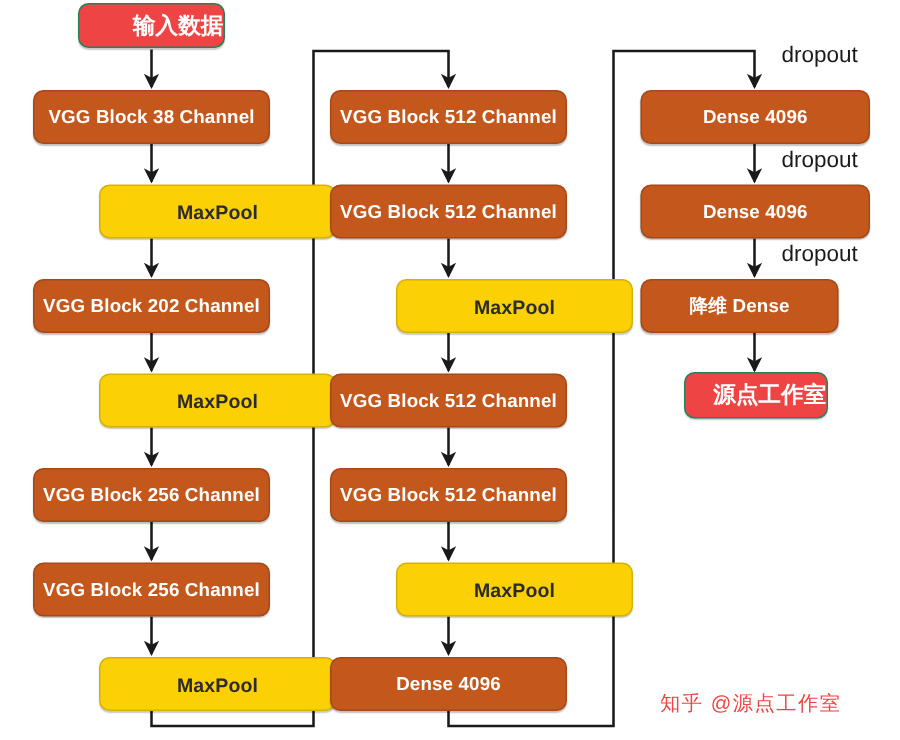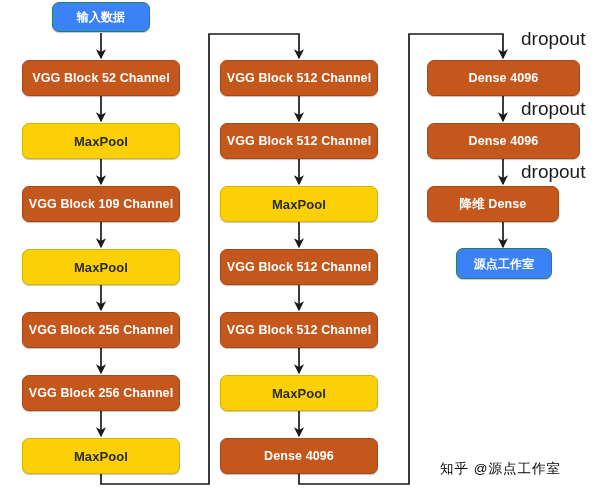--- a/index.html
+++ b/index.html
@@ -34,47 +34,49 @@
     color: #ffffff;
     font-size: 12.5px;
     box-shadow: 0 1px 1px rgba(0,0,0,0.25);
   }
   .node.yellow {
     background: #fbd004;
     border: 1px solid #d8b200;
     color: #2b2b2b;
     font-size: 13px;
     box-shadow: 0 1px 1px rgba(0,0,0,0.22);
+    margin-left: 44px;
   }
   .node.green {
-    background: #3b82f6;
+    background: #ef4444;
     border: 1px solid #25805c;
     color: #ffffff;
-    font-size: 12px;
+    font-size: 15px;
     box-shadow: 0 1px 1px rgba(0,0,0,0.22);
+    justify-content: flex-end;
   }
   .edge-svg {
     position: absolute;
     left: 0;
     top: 0;
     width: 600px;
     height: 493px;
     pointer-events: none;
   }
   .side-label {
     position: absolute;
-    font-size: 19px;
+    font-size: 15px;
     color: #1a1a1a;
     white-space: nowrap;
     font-family: "Liberation Sans", sans-serif;
   }
   .watermark {
     position: absolute;
     font-size: 13.5px;
-    color: #000000;
+    color: #ef4444;
     white-space: nowrap;
     letter-spacing: 1px;
     font-family: "Liberation Sans", sans-serif;
   }
 </style>
 </head>
 <body>
 
 <div id="canvas">
 
@@ -109,29 +111,29 @@
       <line x1="503" y1="159" x2="503" y2="184" marker-end="url(#arrow)"></line>
       <line x1="503" y1="222" x2="503" y2="247" marker-end="url(#arrow)"></line>
     </g>
   </svg>
 
   <div class="node green" style="left:52px; top:2px; width:98px; height:30px;">
     <span>输入数据</span>
   </div>
 
   <div class="node orange" style="left:22px; top:60px; width:158px; height:36px;">
-    <span>VGG Block 52 Channel</span>
+    <span>VGG Block 38 Channel</span>
   </div>
 
   <div class="node yellow" style="left:22px; top:123px; width:158px; height:36px;">
     <span>MaxPool</span>
   </div>
 
   <div class="node orange" style="left:22px; top:186px; width:158px; height:36px;">
-    <span>VGG Block 109 Channel</span>
+    <span>VGG Block 202 Channel</span>
   </div>
 
   <div class="node yellow" style="left:22px; top:249px; width:158px; height:36px;">
     <span>MaxPool</span>
   </div>
 
   <div class="node orange" style="left:22px; top:312px; width:158px; height:36px;">
     <span>VGG Block 256 Channel</span>
   </div>
 

